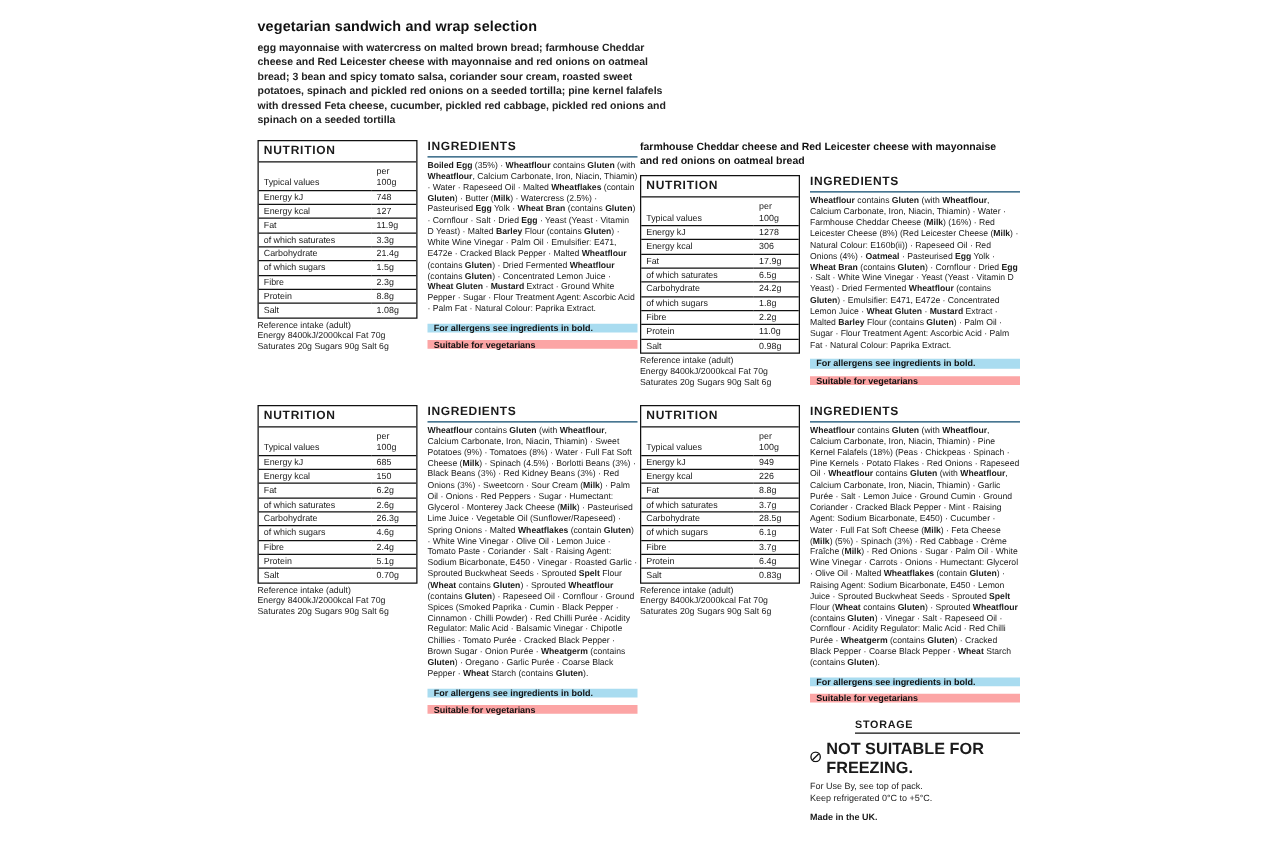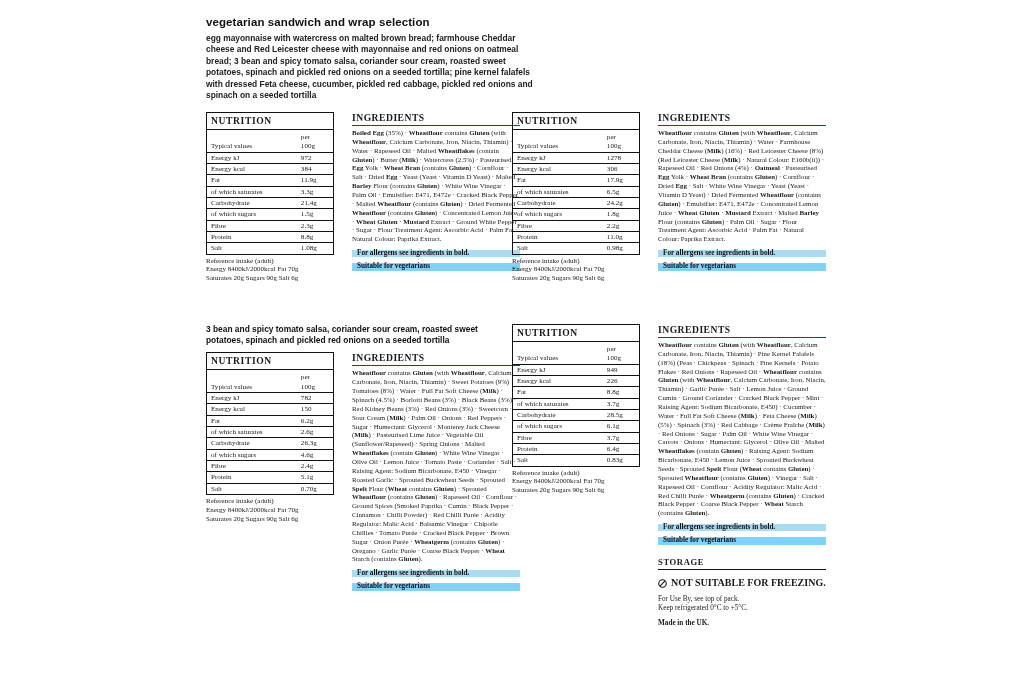--- a/index.html
+++ b/index.html
@@ -26,21 +26,21 @@
   #panel-1 { left: 206px; top: 112px; }
   #panel-2 { left: 512px; top: 112px; }
   #panel-3 { left: 206px; top: 324px; }
   #panel-4 { left: 512px; top: 324px; }
 
   .panel-title {
     font-size: 8.4px; font-weight: bold; line-height: 1.33;
     color: #111; margin-bottom: 6px; min-height: 22px;
   }
 
-  .panel-cols { display: flex; align-items: flex-start; gap: 18px; font-family: Liberation Serif, serif; }
+  .panel-cols { display: flex; align-items: flex-start; gap: 8px; }
   .col-nutrition { width: 128px; flex: none; }
   .col-ingredients { width: 168px; flex: none; }
 
   
   .nutrition-box { border: 1px solid #111; }
   .nutrition-head {
     font-size: 9.6px; font-weight: bold; letter-spacing: .6px;
     padding: 2px 4px 3px 4px; border-bottom: 1px solid #111;
   }
   .nutrition-table { width: 100%; border-collapse: collapse; }
@@ -61,31 +61,31 @@
   }
   .ing-body { font-size: 6.9px; line-height: 1.285; text-align: left; }
   .ing-body b { font-weight: bold; }
 
   
   .banner {
     font-size: 7.2px; font-weight: bold; padding: 0 5px;
     margin-top: 6px; line-height: 1;
   }
   .banner-allergen { background: #a9dcf0; color: #111; }
-  .banner-veg { background: #7dd3fc; color: #111; }
+  .banner-veg { background: #fca5a5; color: #111; }
 
   
   .storage { margin-top: 12px; }
   .storage-head {
     font-size: 8.6px; font-weight: bold; letter-spacing: .6px;
-    border-bottom: 1px solid #111; padding-bottom: 2px; margin-bottom: 4px;
+    border-bottom: 1px solid #111; padding-bottom: 2px; margin-bottom: 4px; margin-left: 36px;
   }
   .storage-line-icon { display: flex; align-items: center; gap: 4px; margin-bottom: 3px; }
   .no-freeze-icon { flex: none; }
-  .storage-strong { font-size: 10px; font-weight: bold; }
+  .storage-strong { font-size: 13px; font-weight: bold; }
   .storage-text { font-size: 7.2px; line-height: 1.3; }
   .storage-made { font-size: 7.2px; font-weight: bold; margin-top: 6px; }
 </style>
 </head>
 <body>
 
 <div class="page">
 
   <div class="header">
     <div class="header-title">vegetarian sandwich and wrap selection</div>
@@ -102,25 +102,25 @@
                 <tr class="row-per">
                   <td></td>
                   <td class="val">per</td>
                 </tr>
                 <tr>
                   <td>Typical values</td>
                   <td class="val">100g</td>
                 </tr>
                 <tr>
                   <td>Energy kJ</td>
-                  <td class="val">972</td>
+                  <td class="val">748</td>
                 </tr>
                 <tr>
                   <td>Energy kcal</td>
-                  <td class="val">384</td>
+                  <td class="val">127</td>
                 </tr>
                 <tr>
                   <td>Fat</td>
                   <td class="val">11.9g</td>
                 </tr>
                 <tr>
                   <td>of which saturates</td>
                   <td class="val">3.3g</td>
                 </tr>
                 <tr>
@@ -154,20 +154,21 @@
         </div>
         <div class="col-ingredients">
           <div class="ing-head">INGREDIENTS</div>
           <div class="ing-body"><b>Boiled Egg</b> (35%) · <b>Wheatflour</b> contains <b>Gluten</b> (with <b>Wheatflour</b>, Calcium Carbonate, Iron, Niacin, Thiamin) · Water · Rapeseed Oil · Malted <b>Wheatflakes</b> (contain <b>Gluten</b>) · Butter (<b>Milk</b>) · Watercress (2.5%) · Pasteurised <b>Egg</b> Yolk · <b>Wheat Bran</b> (contains <b>Gluten</b>) · Cornflour · Salt · Dried <b>Egg</b> · Yeast (Yeast · Vitamin D Yeast) · Malted <b>Barley</b> Flour (contains <b>Gluten</b>) · White Wine Vinegar · Palm Oil · Emulsifier: E471, E472e · Cracked Black Pepper · Malted <b>Wheatflour</b> (contains <b>Gluten</b>) · Dried Fermented <b>Wheatflour</b> (contains <b>Gluten</b>) · Concentrated Lemon Juice · <b>Wheat Gluten</b> · <b>Mustard</b> Extract · Ground White Pepper · Sugar · Flour Treatment Agent: Ascorbic Acid · Palm Fat · Natural Colour: Paprika Extract.</div>
           <div class="banner banner-allergen">For allergens see ingredients in bold.</div>
           <div class="banner banner-veg">Suitable for vegetarians</div>
         </div>
       </div>
     </div>
   <div class="panel" id="panel-2">
+      <div class="panel-title">farmhouse Cheddar cheese and Red Leicester cheese with mayonnaise and red onions on oatmeal bread</div>
       <div class="panel-cols">
         <div class="col-nutrition">
           <div class="nutrition-box">
             <div class="nutrition-head">NUTRITION</div>
             <table class="nutrition-table">
               <tbody>
                 <tr class="row-per">
                   <td></td>
                   <td class="val">per</td>
                 </tr>
@@ -222,38 +223,37 @@
         </div>
         <div class="col-ingredients">
           <div class="ing-head">INGREDIENTS</div>
           <div class="ing-body"><b>Wheatflour</b> contains <b>Gluten</b> (with <b>Wheatflour</b>, Calcium Carbonate, Iron, Niacin, Thiamin) · Water · Farmhouse Cheddar Cheese (<b>Milk</b>) (16%) · Red Leicester Cheese (8%) (Red Leicester Cheese (<b>Milk</b>) · Natural Colour: E160b(ii)) · Rapeseed Oil · Red Onions (4%) · <b>Oatmeal</b> · Pasteurised <b>Egg</b> Yolk · <b>Wheat Bran</b> (contains <b>Gluten</b>) · Cornflour · Dried <b>Egg</b> · Salt · White Wine Vinegar · Yeast (Yeast · Vitamin D Yeast) · Dried Fermented <b>Wheatflour</b> (contains <b>Gluten</b>) · Emulsifier: E471, E472e · Concentrated Lemon Juice · <b>Wheat Gluten</b> · <b>Mustard</b> Extract · Malted <b>Barley</b> Flour (contains <b>Gluten</b>) · Palm Oil · Sugar · Flour Treatment Agent: Ascorbic Acid · Palm Fat · Natural Colour: Paprika Extract.</div>
           <div class="banner banner-allergen">For allergens see ingredients in bold.</div>
           <div class="banner banner-veg">Suitable for vegetarians</div>
         </div>
       </div>
     </div>
   <div class="panel" id="panel-3">
-      <div class="panel-title">3 bean and spicy tomato salsa, coriander sour cream, roasted sweet potatoes, spinach and pickled red onions on a seeded tortilla</div>
       <div class="panel-cols">
         <div class="col-nutrition">
           <div class="nutrition-box">
             <div class="nutrition-head">NUTRITION</div>
             <table class="nutrition-table">
               <tbody>
                 <tr class="row-per">
                   <td></td>
                   <td class="val">per</td>
                 </tr>
                 <tr>
                   <td>Typical values</td>
                   <td class="val">100g</td>
                 </tr>
                 <tr>
                   <td>Energy kJ</td>
-                  <td class="val">782</td>
+                  <td class="val">685</td>
                 </tr>
                 <tr>
                   <td>Energy kcal</td>
                   <td class="val">150</td>
                 </tr>
                 <tr>
                   <td>Fat</td>
                   <td class="val">6.2g</td>
                 </tr>
                 <tr>

